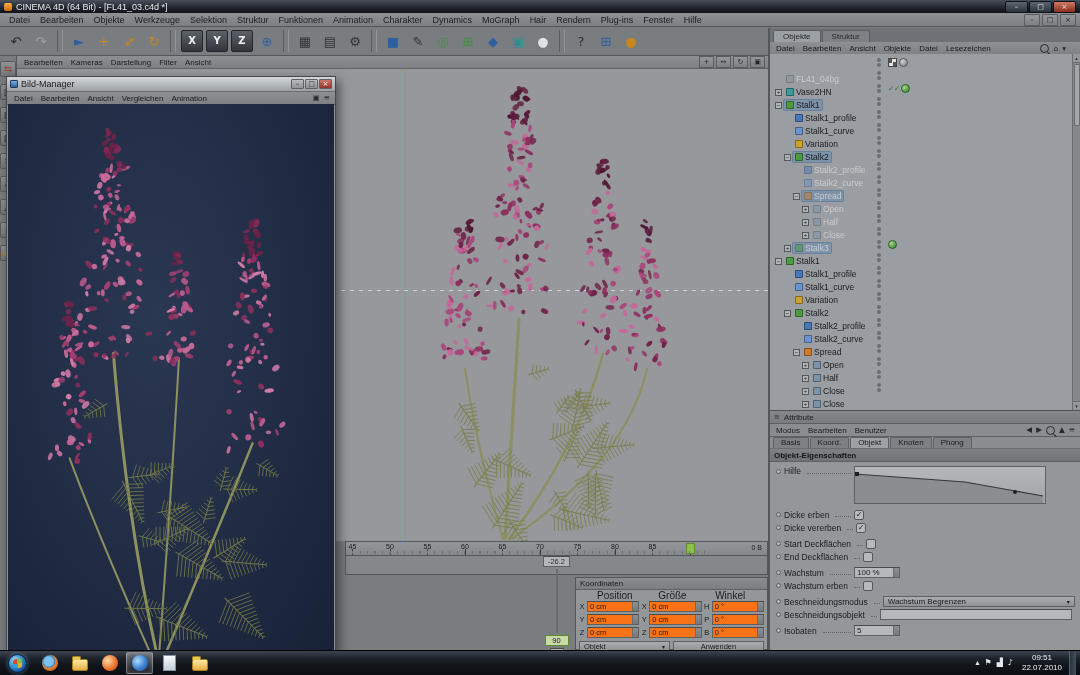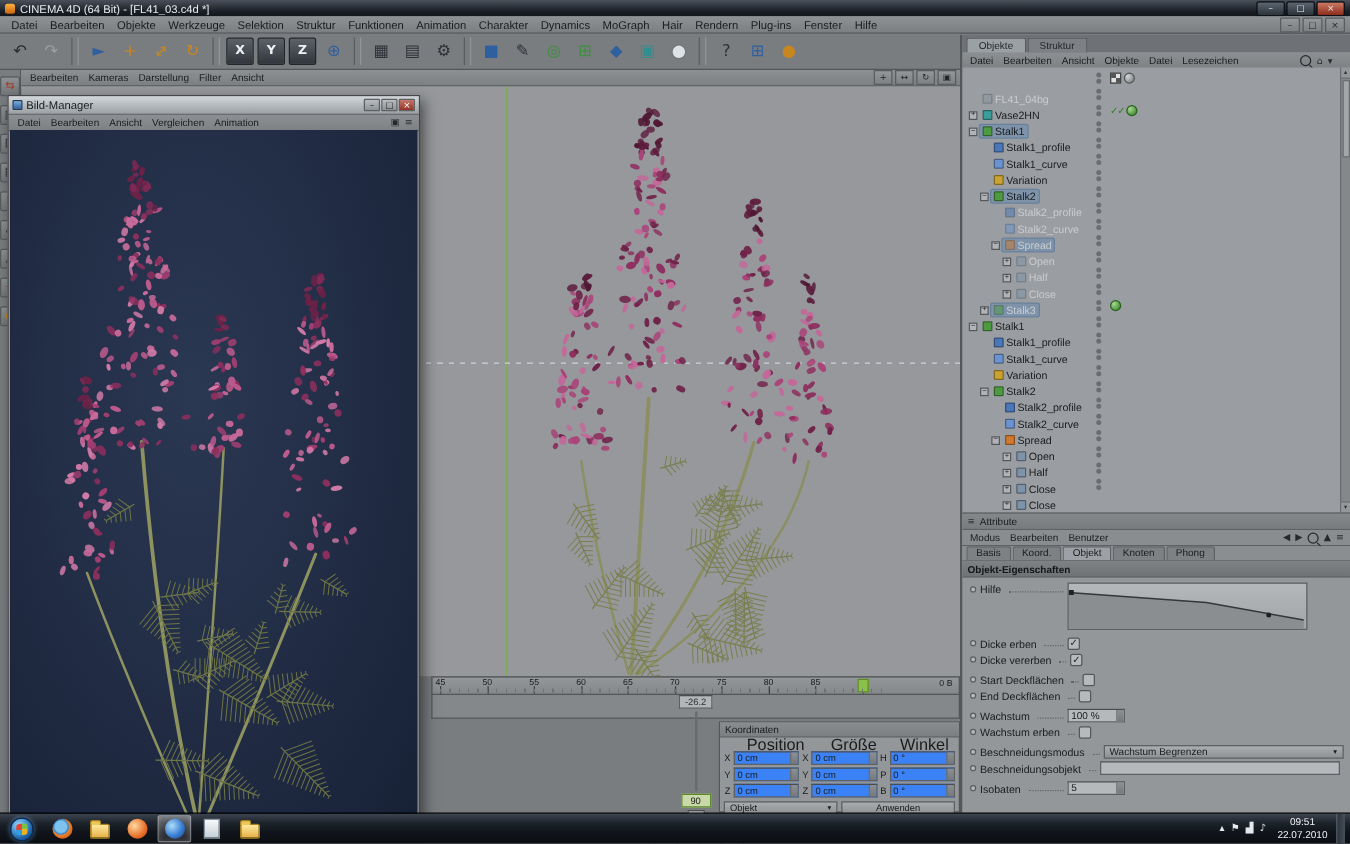--- a/index.html
+++ b/index.html
@@ -96,24 +96,24 @@
   .tbtn.red .g{color:#b3261a;font-weight:bold;}
   .tbtn.grn .g{color:#3f8f2f;font-weight:bold;}
   .tbtn.org .g{color:#c8861e;}
 
   
   #koord{position:absolute;left:575px;top:577px;width:193px;height:73px;box-sizing:border-box;
     background:#94979a;border:1px solid #54575a;font-size:8px;}
   .khead{height:11px;background:linear-gradient(#8a8d90,#7c7f82);border-bottom:1px solid #5e6164;
     display:flex;align-items:center;padding:0 4px;}
   .kcols{display:flex;height:10px;align-items:center;padding:0 8px 0 10px;}
-  .kcol{flex:1;text-align:right;font-size:13px;}
+  .kcol{flex:1;text-align:center;font-size:10px;}
   .krow{display:flex;align-items:center;gap:2px;height:13px;padding:0 3px;}
   .krow b{width:6px;font-weight:normal;text-align:center;font-size:7.5px;}
-  .kfield{flex:1;height:11px;background:#3b82f6;border:1px solid #5e6164;border-top-color:#4a4d50;
+  .kfield{flex:1;height:11px;background:#f97316;border:1px solid #5e6164;border-top-color:#4a4d50;
     display:flex;align-items:center;padding:0 0 0 2px;font-size:7.5px;box-sizing:border-box;}
   .kfield .sp{margin-left:auto;width:5px;height:100%;background:linear-gradient(#8d9093,#76797c);border-left:1px solid #6a6d70;}
   .kfoot{display:flex;gap:3px;padding:2px 3px 0;}
   .kdrop,.kbtn{flex:1;height:11px;background:linear-gradient(#a9acaf,#8f9295);border:1px solid #5e6164;
     display:flex;align-items:center;padding:0 4px;box-sizing:border-box;font-size:7.5px;}
   .kdrop i{margin-left:auto;font-style:normal;font-size:6px;}
   .kbtn{justify-content:center;}
 
   
   #rightpanel{position:absolute;left:768px;top:28px;width:312px;height:622px;box-sizing:border-box;

